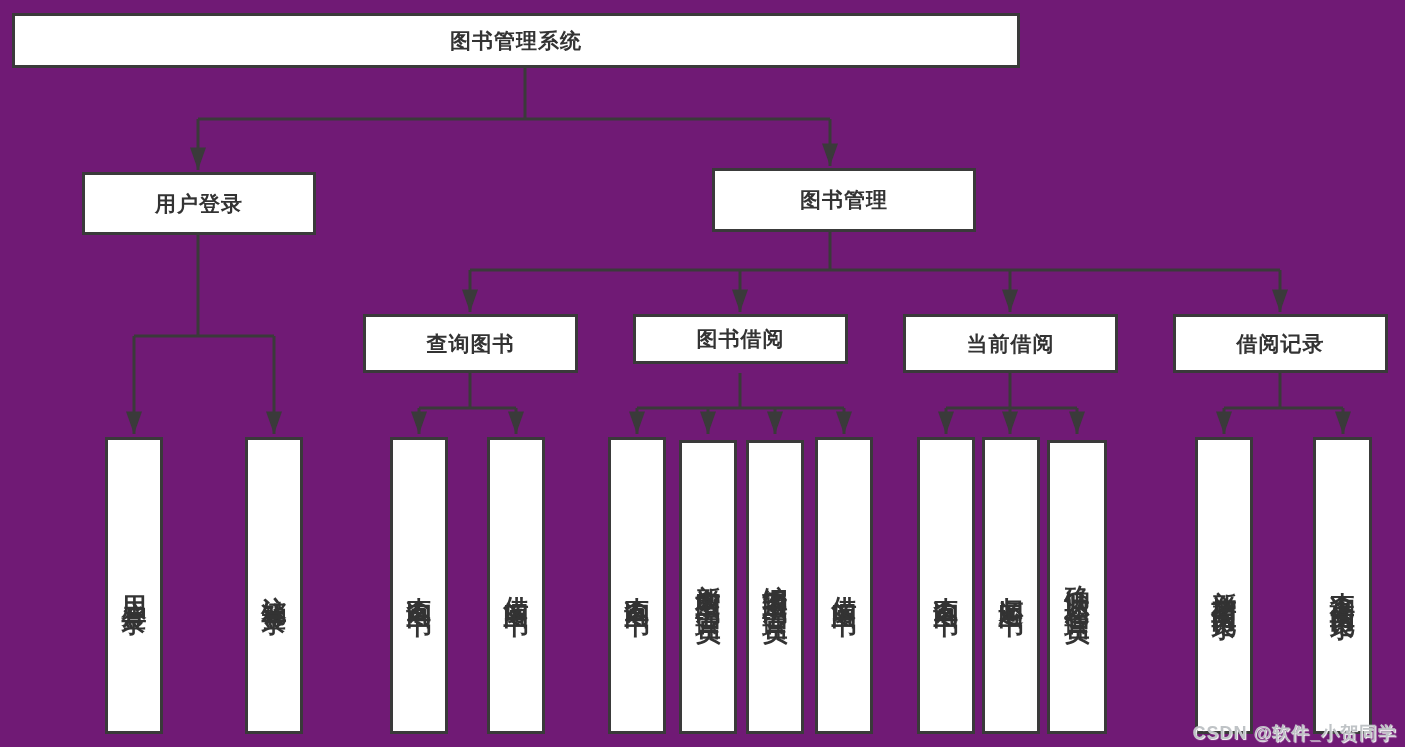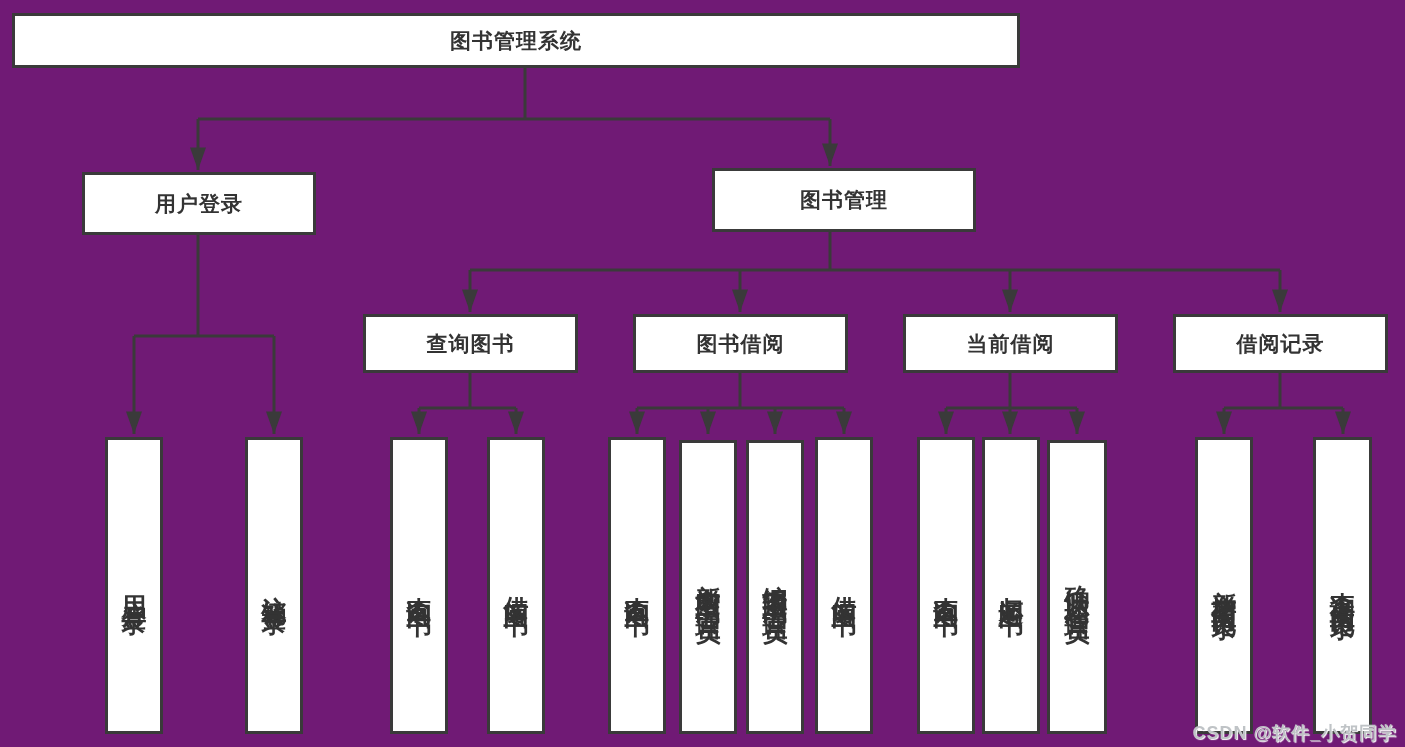--- a/index.html
+++ b/index.html
@@ -118,21 +118,21 @@
   <div class="box h-box" style="left:82px; top:172px; width:234px; height:63px;">
     <span class="label">用户登录</span>
   </div>
   <div class="box h-box" style="left:712px; top:168px; width:264px; height:64px;">
     <span class="label">图书管理</span>
   </div>
 
   <div class="box h-box" style="left:363px; top:314px; width:215px; height:59px;">
     <span class="label">查询图书</span>
   </div>
-  <div class="box h-box" style="left:633px; top:314px; width:215px; height:59px;">
+  <div class="box h-box" style="left:633px; top:314px; width:215px; height:50px;">
     <span class="label">图书借阅</span>
   </div>
   <div class="box h-box" style="left:903px; top:314px; width:215px; height:59px;">
     <span class="label">当前借阅</span>
   </div>
   <div class="box h-box" style="left:1173px; top:314px; width:215px; height:59px;">
     <span class="label">借阅记录</span>
   </div>
 
   <div class="box v-box" style="left:105px; top:437px; width:58px; height:297px;">

